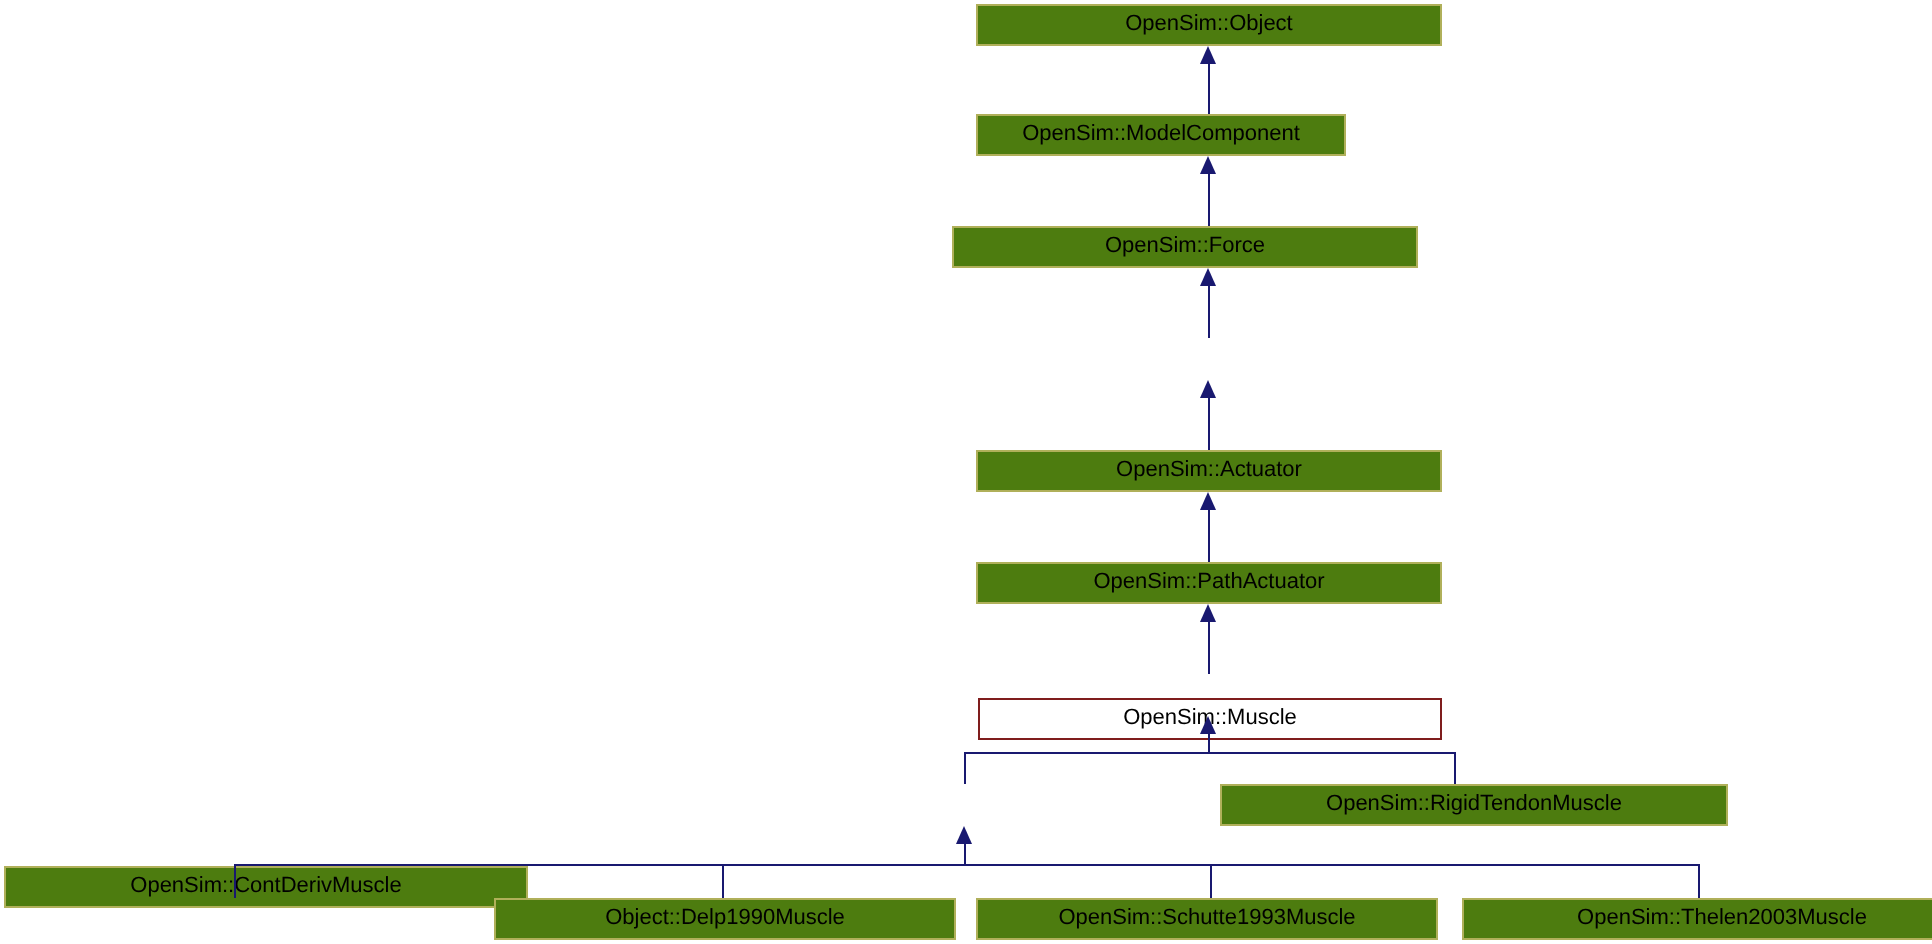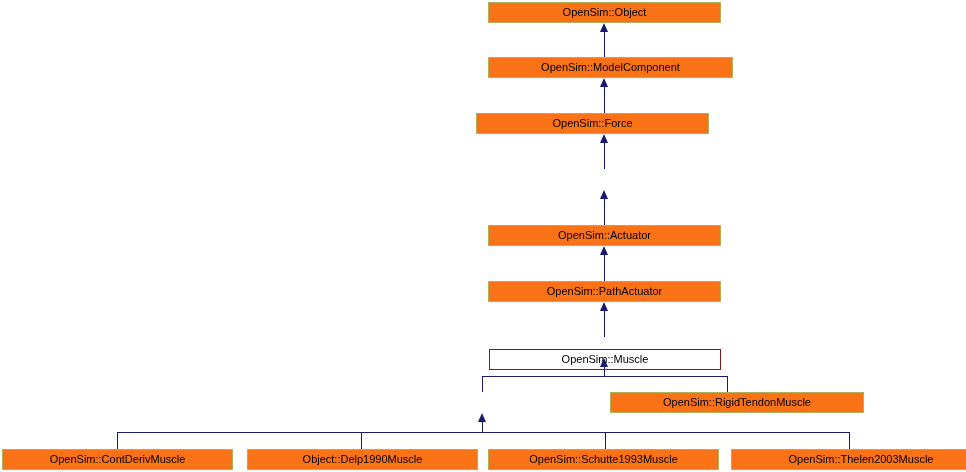--- a/index.html
+++ b/index.html
@@ -12,21 +12,21 @@
     width: 966px;
     height: 472px;
     background: #ffffff;
     font-family: "Liberation Sans", sans-serif;
     overflow: hidden;
   }
   .node {
     position: absolute;
     height: 21px;
     box-sizing: border-box;
-    background: #f97316;
+    background: #4d7c0f;
     border: 1px solid #b0b05a;
     color: #000000;
     font-size: 11px;
     line-height: 19px;
     text-align: center;
     white-space: nowrap;
     overflow: hidden;
     cursor: pointer;
   }
   .node.current {
@@ -53,27 +53,27 @@
     border-right: 4px solid transparent;
     border-bottom: 9px solid #191970;
   }
 </style>
 </head>
 <body>
 
 <div id="canvas">
 
   <div class="node" style="left:488px; top:2px;   width:233px;">OpenSim::Object</div>
-  <div class="node" style="left:488px; top:57px;  width:245px;">OpenSim::ModelComponent</div>
+  <div class="node" style="left:488px; top:57px;  width:185px;">OpenSim::ModelComponent</div>
   <div class="node" style="left:476px; top:113px; width:233px;">OpenSim::Force</div>
   <div class="node" style="left:488px; top:225px; width:233px;">OpenSim::Actuator</div>
   <div class="node" style="left:488px; top:281px; width:233px;">OpenSim::PathActuator</div>
   <div class="node current" style="left:489px; top:337px; width:232px;">OpenSim::Muscle</div>
   <div class="node" style="left:610px; top:392px; width:254px;">OpenSim::RigidTendonMuscle</div>
-  <div class="node" style="left:2px;   top:449px; width:231px;">OpenSim::ContDerivMuscle</div>
+  <div class="node" style="left:2px;   top:433px; width:262px;">OpenSim::ContDerivMuscle</div>
   <div class="node" style="left:247px; top:449px; width:231px;">Object::Delp1990Muscle</div>
   <div class="node" style="left:488px; top:449px; width:231px;">OpenSim::Schutte1993Muscle</div>
   <div class="node" style="left:731px; top:449px; width:260px;">OpenSim::Thelen2003Muscle</div>
 
   <div class="arrowhead" style="left:600px; top:23px;"></div>
   <div class="vline" style="left:604px; top:32px;  height:25px;"></div>
 
   <div class="arrowhead" style="left:600px; top:78px;"></div>
   <div class="vline" style="left:604px; top:87px;  height:26px;"></div>
 

